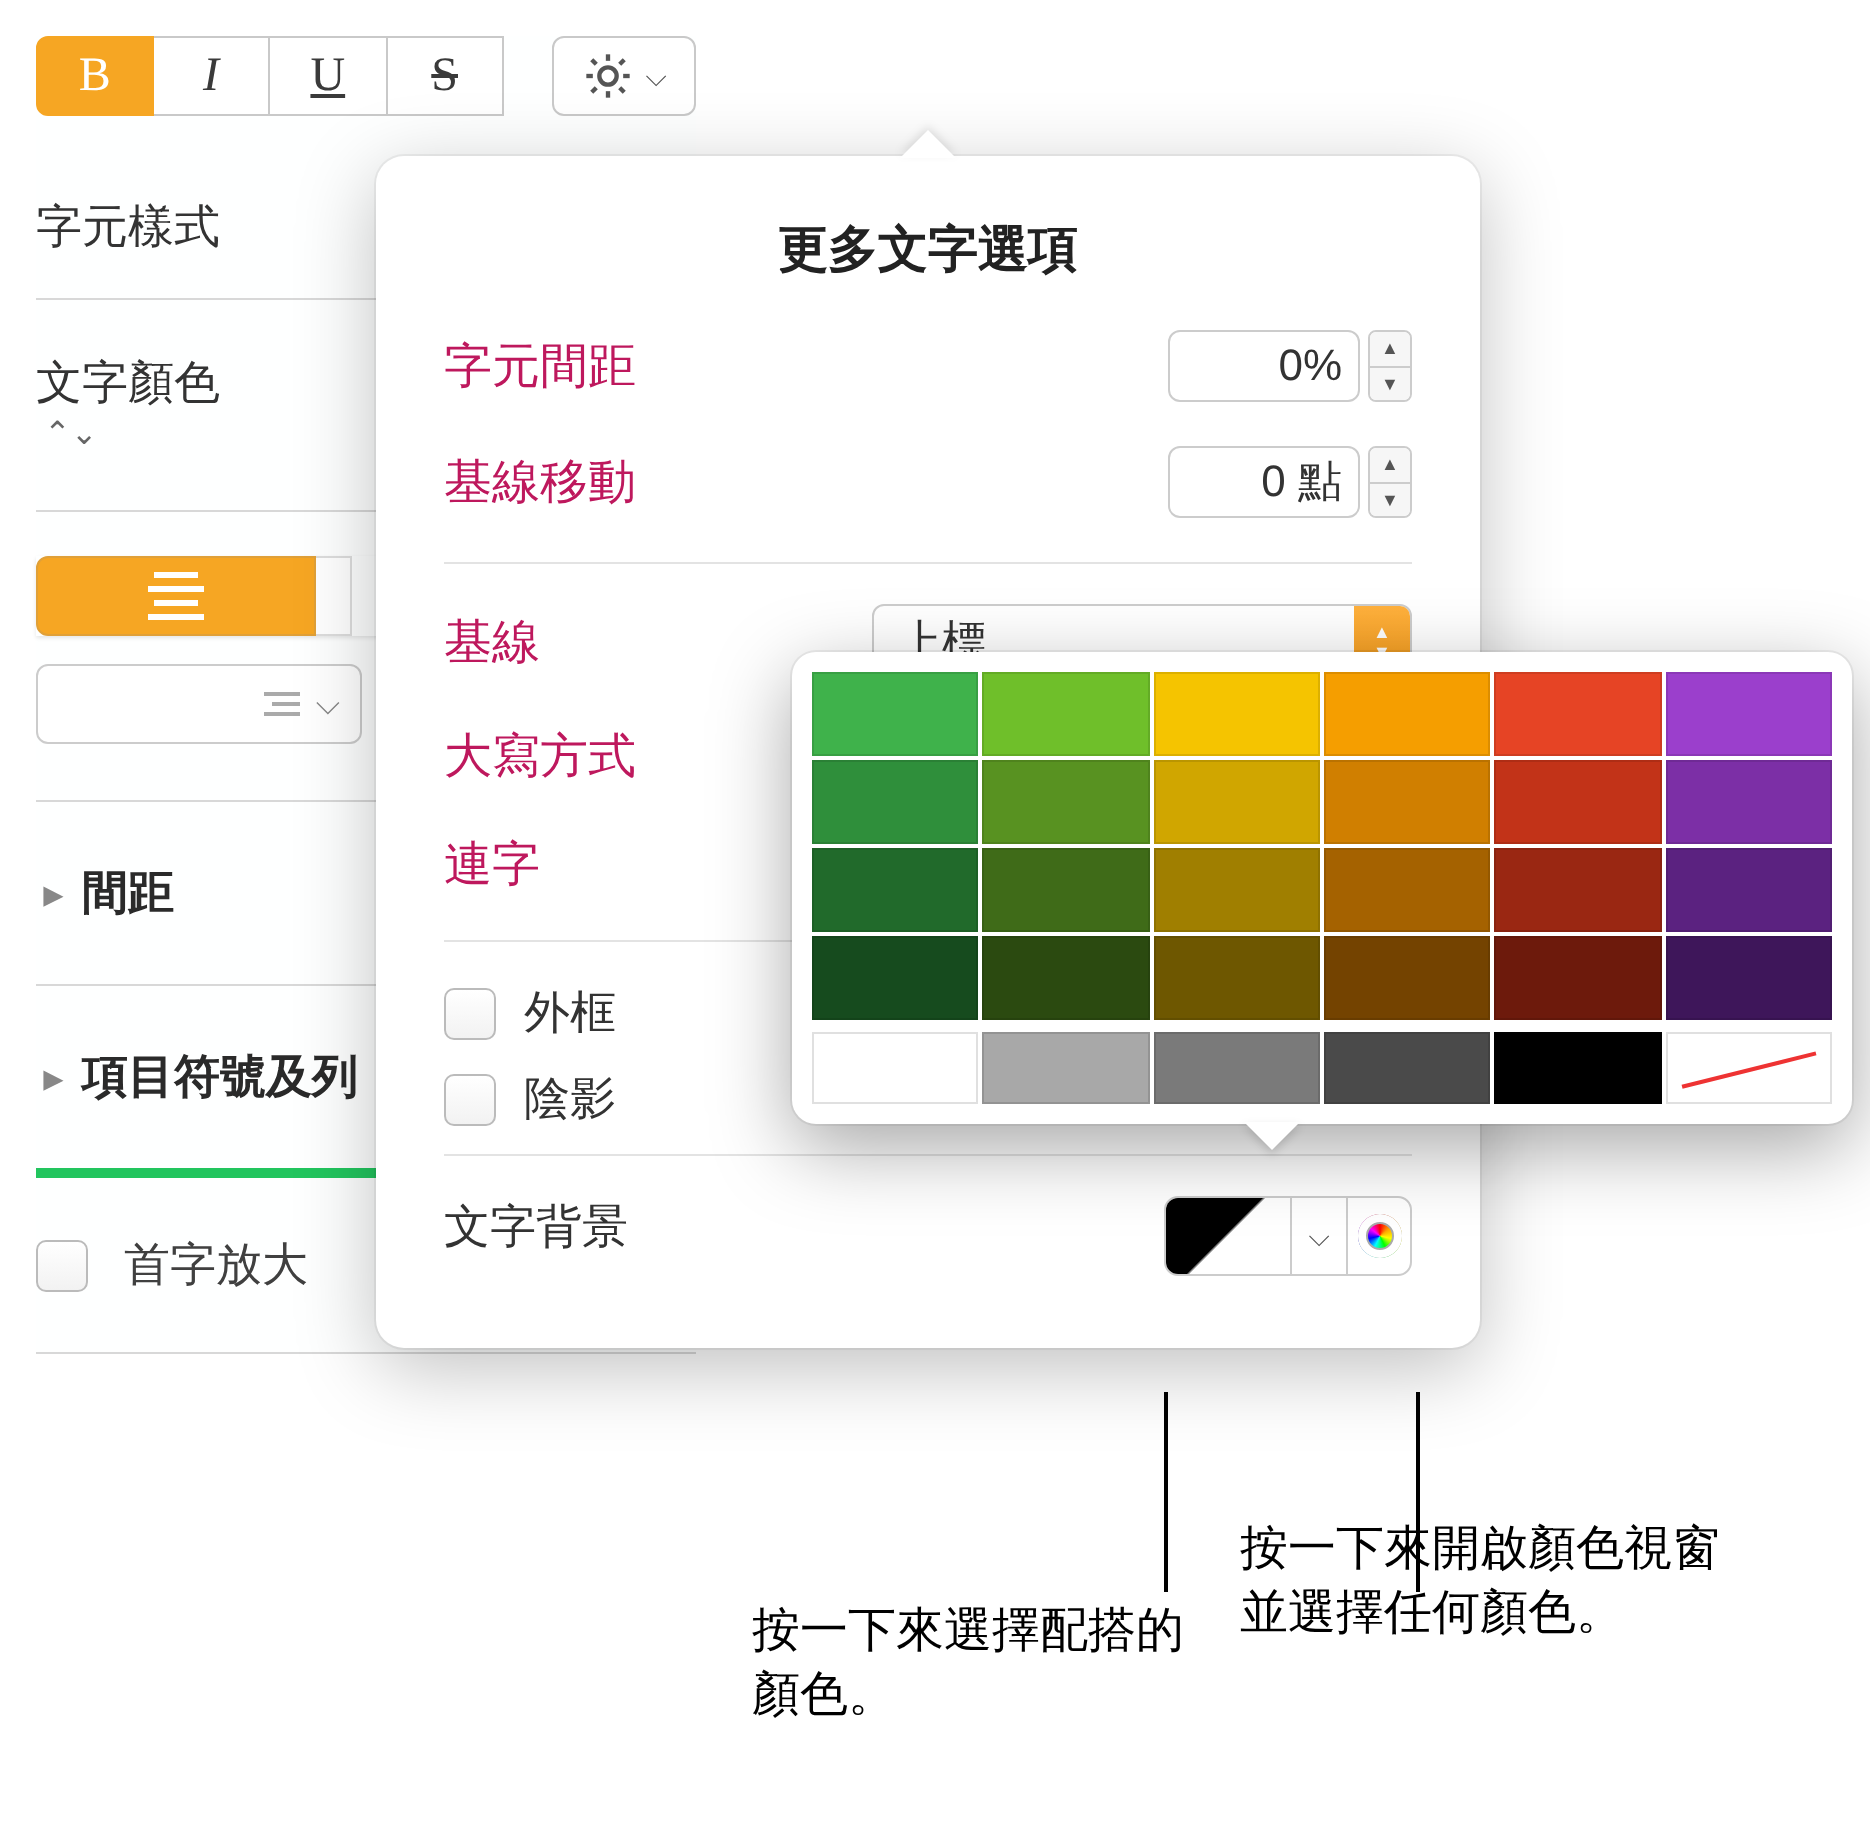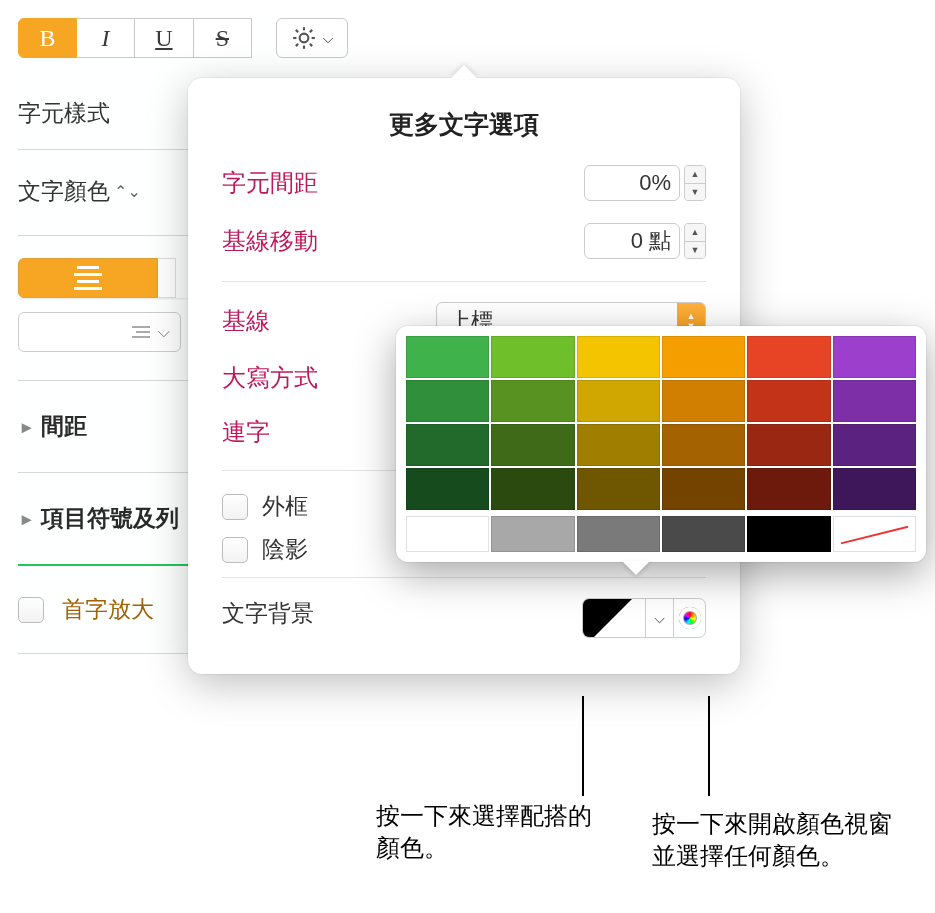--- a/index.html
+++ b/index.html
@@ -55,24 +55,24 @@
   color: #555;
   position: relative;
 }
 .label-row {
   font-size: 23px;
   color: #333;
   padding: 18px 0 20px;
   border-bottom: 1px solid #d8d8d8;
 }
 .text-color-row {
-  display:flex; align-items:center;
+  display:flex; 
   padding: 26px 0 28px;
   border-bottom: 1px solid #d8d8d8;
-  font-size: 23px; color:#333;
+  font-size: 23px; color:#333;flex-direction:column;
 }
 .popup-chev { font-size: 16px; margin-left:4px; color:#666;}
 .align-row { padding: 22px 0 0; }
 .align-seg {
   width: 140px; height: 40px;
   border: 1px solid #e0a038;
   border-radius: 6px 0 0 6px;
   background: #f6a623;
   display:flex; align-items:center; justify-content:center;
 }
@@ -99,25 +99,25 @@
 .section-row {
   padding: 30px 0 30px 4px;
   border-top: 1px solid #d8d8d8;
   font-size: 23px;
   font-weight: 600;
   color:#2a2a2a;
   display:flex; align-items:center;
 }
 .section-row .chev { color:#888; margin-right:10px; font-size:18px;}
 .dropcap-row {
-  border-top: 2px solid #22c55e;
+  border-top: 5px solid #22c55e;
   border-bottom: 1px solid #d8d8d8;
   padding: 28px 0;
   display:flex; align-items:center;
-  font-size: 23px; color:#a16207;
+  font-size: 23px; color:#404040;
 }
 .chk {
   width: 26px; height: 26px;
   border: 1px solid #bbb;
   border-radius: 5px;
   background: linear-gradient(#fff,#f2f2f2);
   margin-right: 18px;
 }
 
 .popover {
@@ -261,21 +261,21 @@
 }
 .mono { height:36px; border:1px solid rgba(0,0,0,0.12);}
 
 .callout {
   position:absolute;
   font-size:24px;
   color:#000;
   line-height:1.35;
 }
 .call-left { left:376px; top:800px; width:230px;}
-.call-right { left:620px; top:808px; width:260px;margin-left:32px;}
+.call-right { left:620px; top:759px; width:260px;}
 .leader {
   position:absolute;
   background:#000;
 }
 .leader.l1 { left:582px; top:696px; width:2px; height:100px;}
 .leader.l2 { left:708px; top:696px; width:2px; height:100px;}
 
 
 .lines {
   display:flex; flex-direction:column; gap:4px;

